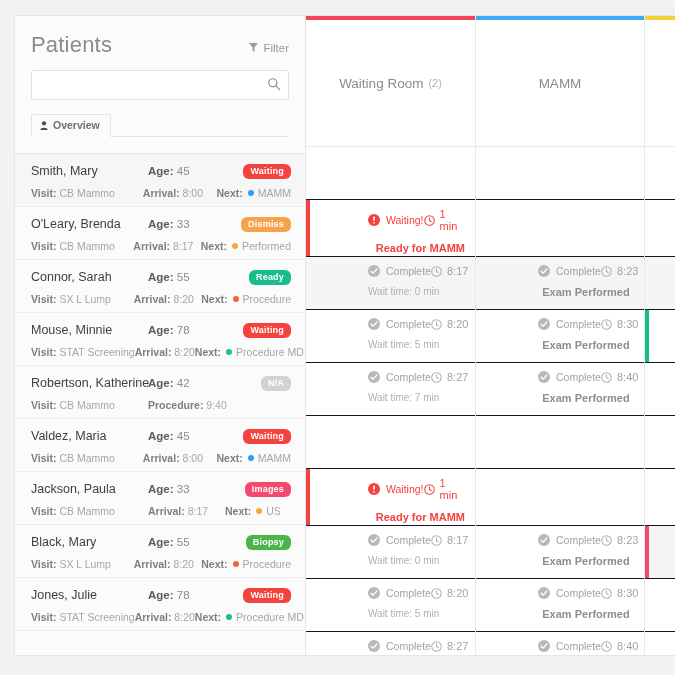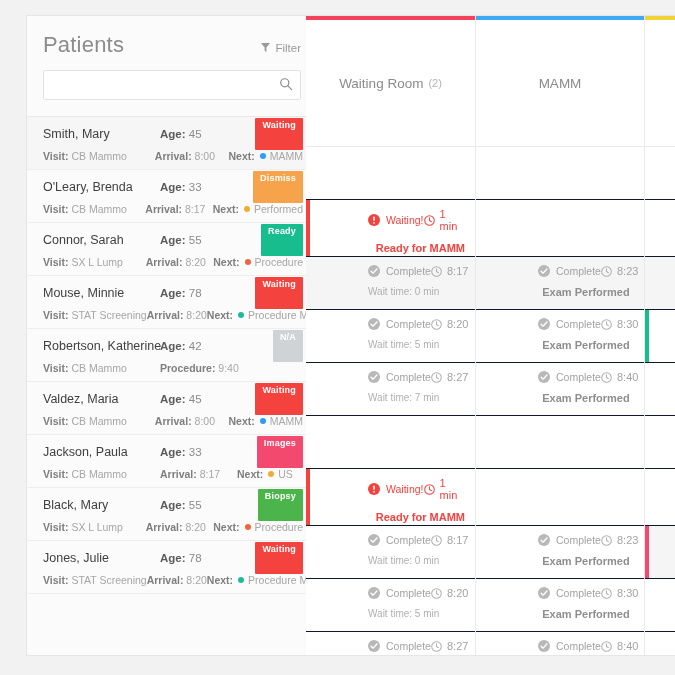--- a/index.html
+++ b/index.html
@@ -15,21 +15,21 @@
     position: relative;
     width: 675px;
     height: 675px;
     overflow: hidden;
     background: #f2f2f2;
   }
 
   
   #left-panel {
     position: absolute;
-    left: 26px;
+    left: 14px;
     top: 15px;
     width: 292px;
     height: 641px;
     background: #fbfbfb;
     border: 1px solid #e6e6e6;
     box-sizing: border-box;
     overflow: hidden;
   }
   .panel-head {
     padding: 16px 16px 0 16px;
@@ -138,22 +138,22 @@
     font-size: 11.5px;
     color: #6f6f6f;
     flex: 1;
   }
   .pr-age b { font-weight: bold; color: #5b5b5b; }
   .pr-age span { color: #8b8b8b; }
   .badge {
     font-size: 9px;
     font-weight: bold;
     color: #ffffff;
-    border-radius: 1px;
-    padding: 3px 7px 20px 7px;
+    border-radius: 6px;
+    padding: 3px 7px 3px 7px;
     line-height: 1;
     letter-spacing: .2px;
     white-space: nowrap;
   }
 
   .pr-line2 {
     display: flex;
     align-items: center;
     margin-top: 8px;
     font-size: 10.5px;
@@ -299,20 +299,31 @@
       <div class="search-wrap">
         <input class="search-input" type="text" value="" style="">
         <span class="search-icon ico">
           <svg width="14" height="14" viewBox="0 0 16 16">
             <circle cx="6.6" cy="6.6" r="4.6" fill="none" stroke="#8c8c8c" stroke-width="1.4"></circle>
             <line x1="10.2" y1="10.2" x2="14.4" y2="14.4" stroke="#8c8c8c" stroke-width="1.4" stroke-linecap="round"></line>
           </svg>
         </span>
       </div>
 
+      <div class="tabs-row">
+        <div class="tab">
+          <span class="person-icon ico">
+            <svg width="8" height="9" viewBox="0 0 8 9">
+              <circle cx="4" cy="2.3" r="2.1" fill="#4a4a4a"></circle>
+              <path d="M0.3 9 C0.3 5.9 7.7 5.9 7.7 9 Z" fill="#4a4a4a"></path>
+            </svg>
+          </span>
+          <span>Overview</span>
+        </div>
+      </div>
     </div>
     <div class="tab-underfill"></div>
     <div class="patient-list" id="patient-list">
         <div class="patient-row shade">
           <div class="pr-line1">
             <div class="pr-name">Smith, Mary</div>
             <div class="pr-age"><b>Age:</b> <span>45</span></div>
             <div class="badge" style="background: rgb(244, 66, 63);">Waiting</div>
           </div>
           <div class="pr-line2">

